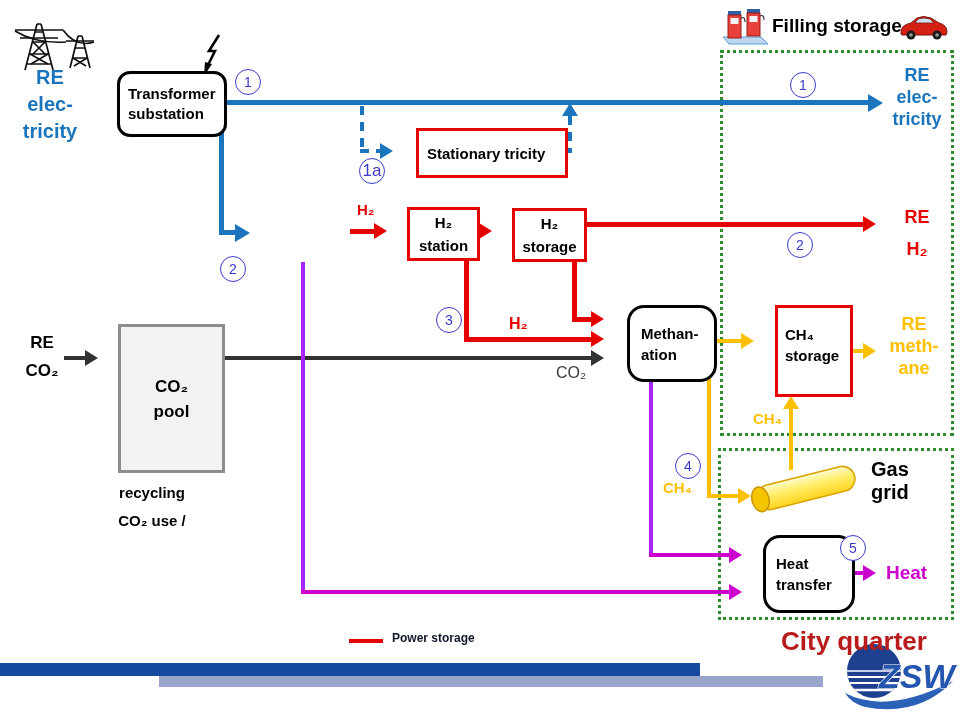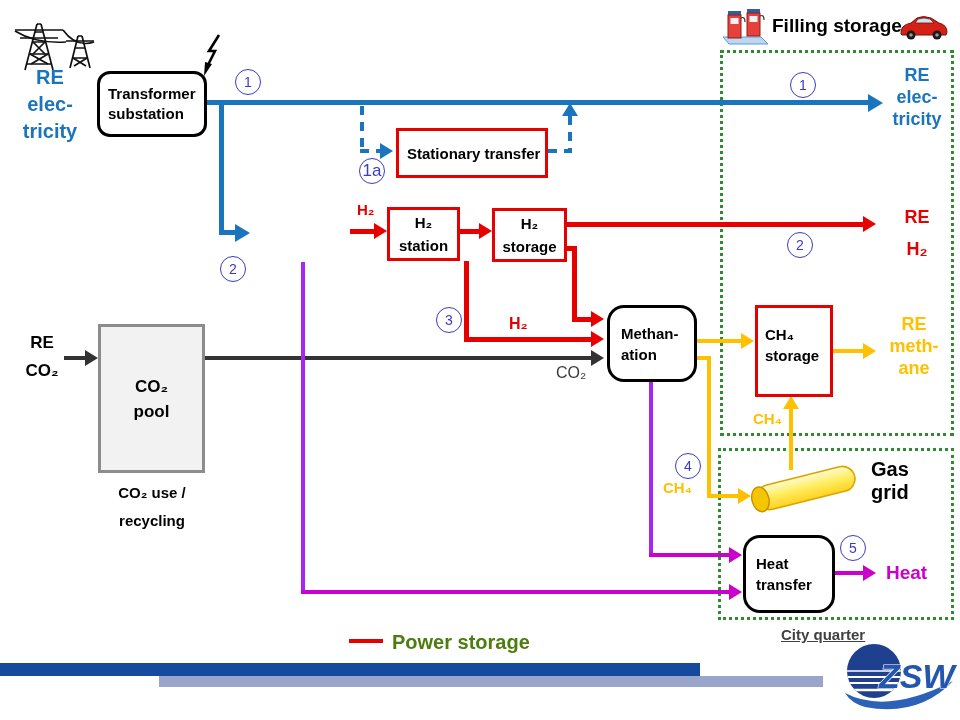--- a/index.html
+++ b/index.html
@@ -1,21 +1,21 @@
 <!DOCTYPE html>
 <html><head>
 <meta charset="utf-8">
 <style>
   html,body{margin:0;padding:0;background:#fff;}
   .canvas{position:relative;width:960px;height:720px;background:#fff;overflow:hidden;
           font-family:"Liberation Sans","DejaVu Sans",sans-serif;}
   .abs{position:absolute;}
   .ln{position:absolute;}
   .bx{position:absolute;background:#fff;box-sizing:border-box;display:flex;flex-direction:column;
-      font-weight:bold;font-size:15px;line-height:20px;color:#000;}
+      font-weight:bold;font-size:15px;line-height:20px;color:#000;margin-left:20px;}
   .bx-black{border:3.5px solid #000;border-radius:13px;}
   .bx-red{border:3.5px solid #E60000;}
   .zone{position:absolute;border:3px dotted #2E8B2E;box-sizing:border-box;}
   .step{position:absolute;width:26px;height:26px;border:1.6px solid #3A3ACA;border-radius:50%;
         background:#fff;color:#3A3ACA;font-size:14px;display:flex;align-items:center;
         justify-content:center;box-sizing:border-box;}
   .ar-r{position:absolute;width:0;height:0;border-top:8px solid transparent;
         border-bottom:8px solid transparent;border-left:13px solid currentColor;}
   .ar-r-lg{position:absolute;width:0;height:0;border-top:9px solid transparent;
         border-bottom:9px solid transparent;border-left:15px solid currentColor;}
@@ -158,21 +158,21 @@
     <path d="M2 52 Q44 74 110 40 Q76 76 22 66 Q8 62 2 52 Z" fill="#2B62B8"></path>
     <text x="36" y="47" font-size="34" font-style="italic" font-weight="bold" fill="#2456AE" stroke="#fff" stroke-width="1.2" paint-order="stroke" font-family="Liberation Sans, DejaVu Sans, sans-serif">ZSW</text>
   </svg>
 
   <div class="bx bx-black" style="left:97px;top:71px;width:110px;height:66px;justify-content:center;padding-left:8px;">
     <div>Transformer</div>
     <div>substation</div>
   </div>
 
   <div class="bx bx-red" style="left:396px;top:128px;width:152px;height:50px;justify-content:center;padding-left:8px;line-height:21px;">
-    <div>Stationary transfer</div>
+    <div>Stationary tricity</div>
   </div>
 
 
   <div class="bx bx-red" style="left:387px;top:207px;width:73px;height:54px;justify-content:center;align-items:center;line-height:23px;">
     <div>H₂</div>
     <div>station</div>
   </div>
 
   <div class="bx bx-red" style="left:492px;top:208px;width:75px;height:54px;justify-content:center;align-items:center;line-height:23px;">
     <div>H₂</div>
@@ -213,22 +213,22 @@
     <div>elec-</div>
     <div>tricity</div>
   </div>
 
   <div class="col" style="left:6px;top:329px;width:72px;color:#000;font-size:17px;line-height:28px;">
     <div>RE</div>
     <div>CO₂</div>
   </div>
 
   <div class="col" style="left:93px;top:479px;width:118px;color:#000;font-size:15px;line-height:28px;">
+    <div>recycling</div>
     <div>CO₂ use /</div>
-    <div>recycling</div>
   </div>
 
   <div class="txt" style="left:357px;top:201px;color:#E60000;font-size:15px;">H₂</div>
   <div class="txt" style="left:509px;top:315px;color:#E60000;font-size:16px;">H₂</div>
   <div class="txt" style="left:556px;top:364px;color:#3B3B3B;font-size:16px;font-weight:400;">CO₂</div>
   <div class="txt" style="left:663px;top:479px;color:#FFC000;font-size:15px;">CH₄</div>
   <div class="txt" style="left:753px;top:410px;color:#FFC000;font-size:15px;">CH₄</div>
 
   <div class="txt" style="left:772px;top:15px;color:#000;font-size:19px;">Filling storage</div>
 
@@ -249,18 +249,18 @@
     <div>ane</div>
   </div>
 
   <div class="col" style="left:871px;top:458px;width:60px;color:#000;font-size:20px;line-height:23px;text-align:left;">
     <div>Gas</div>
     <div>grid</div>
   </div>
 
   <div class="txt" style="left:886px;top:562px;color:#CC00CC;font-size:19px;">Heat</div>
 
-  <div class="txt" style="left:781px;top:626px;color:#404040;font-size:15px;text-decoration:underline;">City quarter</div>
+  <div class="txt" style="left:781px;top:626px;color:#b91c1c;font-size:26px;">City quarter</div>
 
   <div class="ln" style="left:349px;top:639px;width:34px;height:4px;background:#E60000;"></div>
-  <div class="txt" style="left:392px;top:631px;color:#4d7c0f;font-size:20px;">Power storage</div>
+  <div class="txt" style="left:392px;top:631px;color:#0f172a;font-size:12px;">Power storage</div>
 
 </div>
 
 </body></html>

